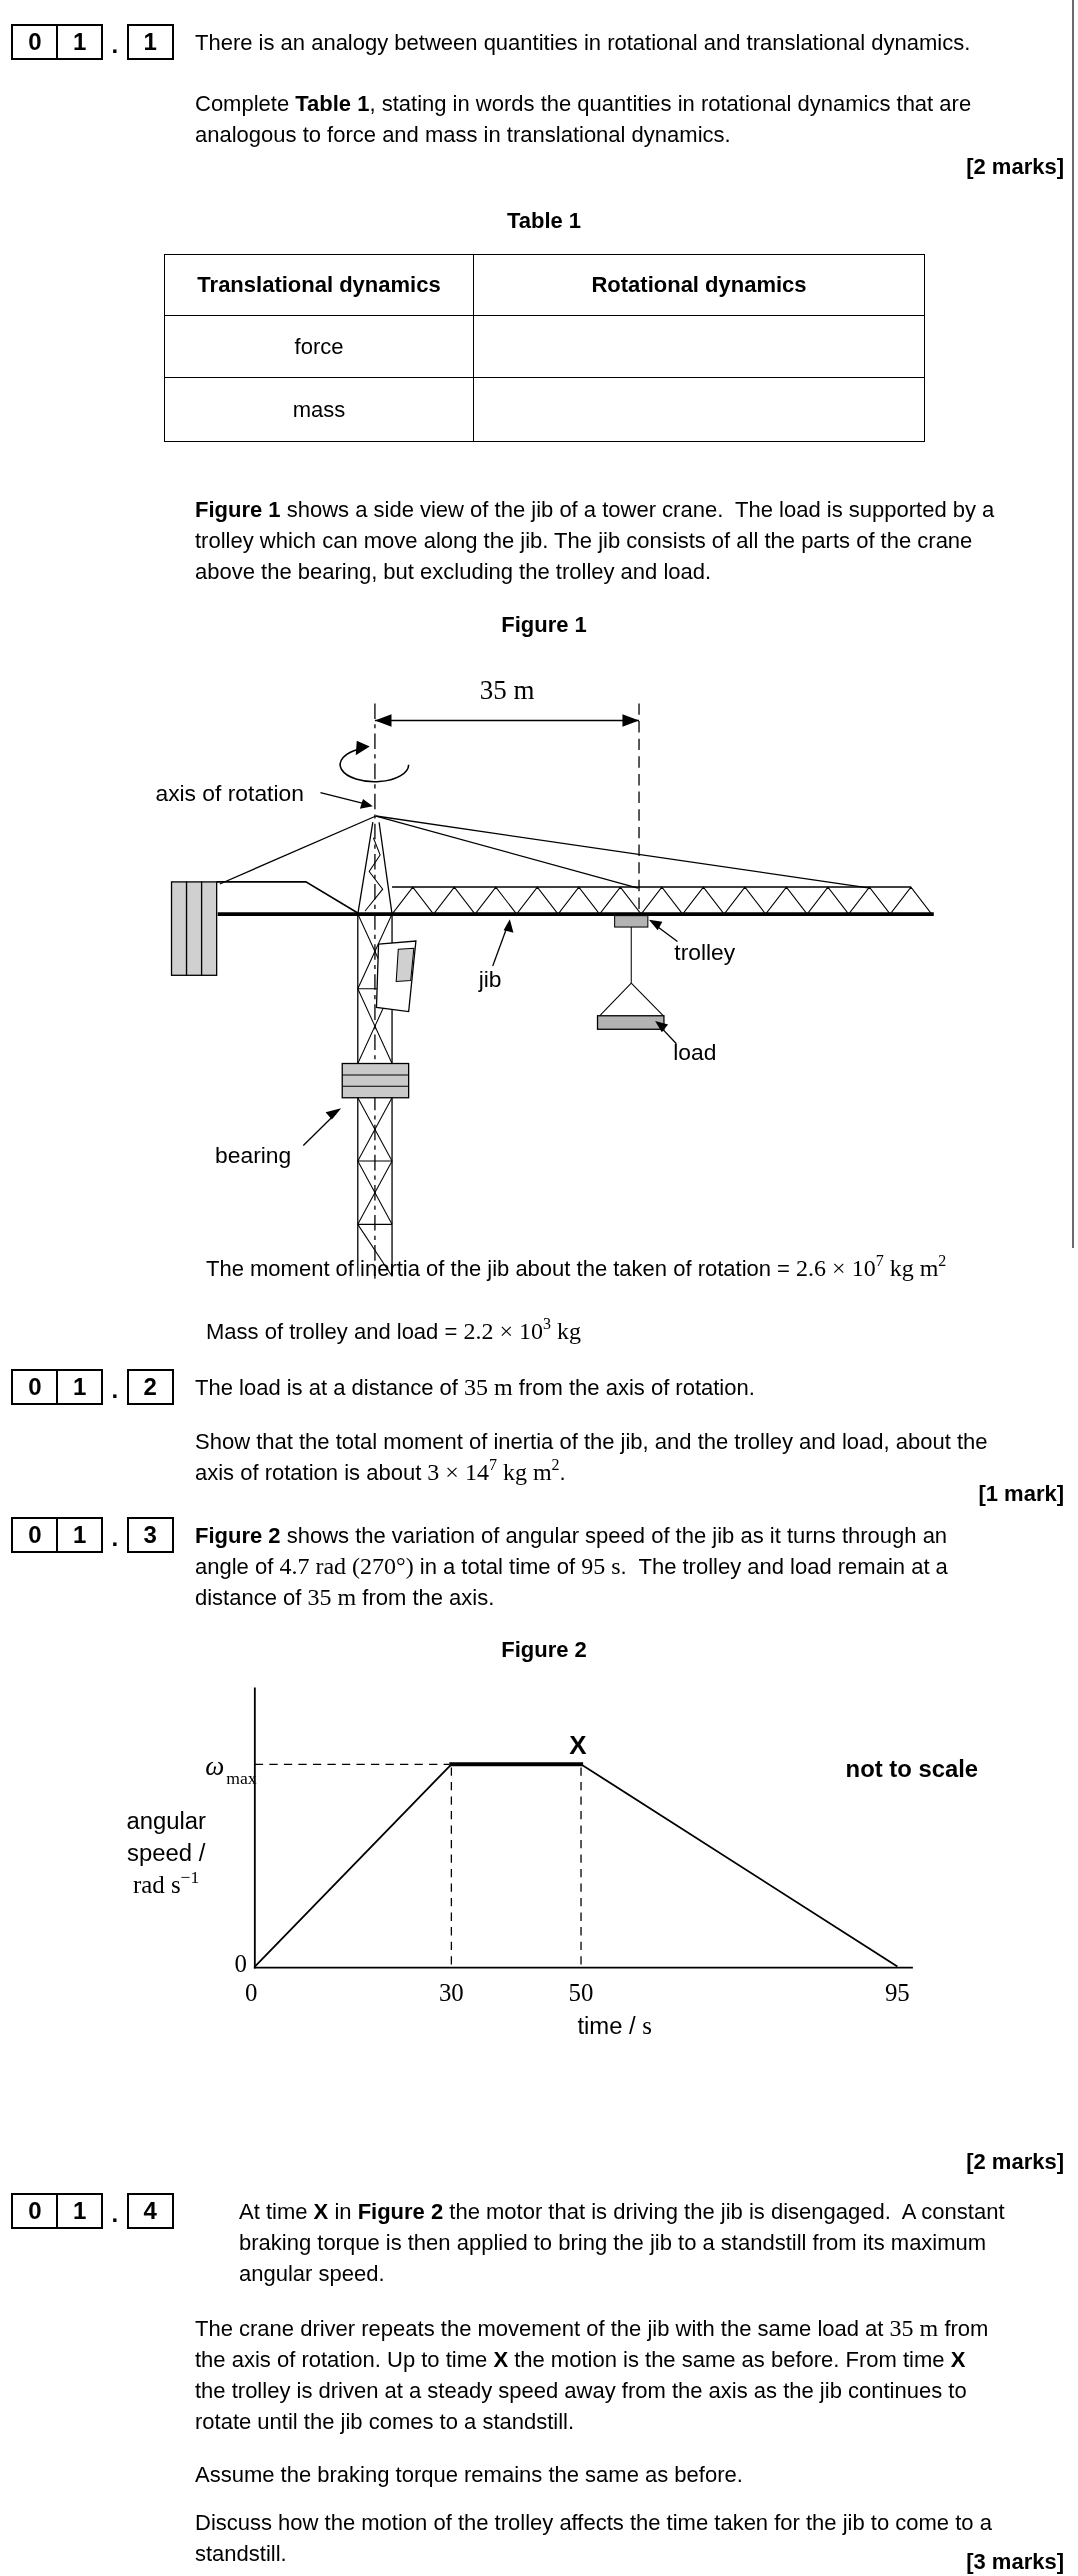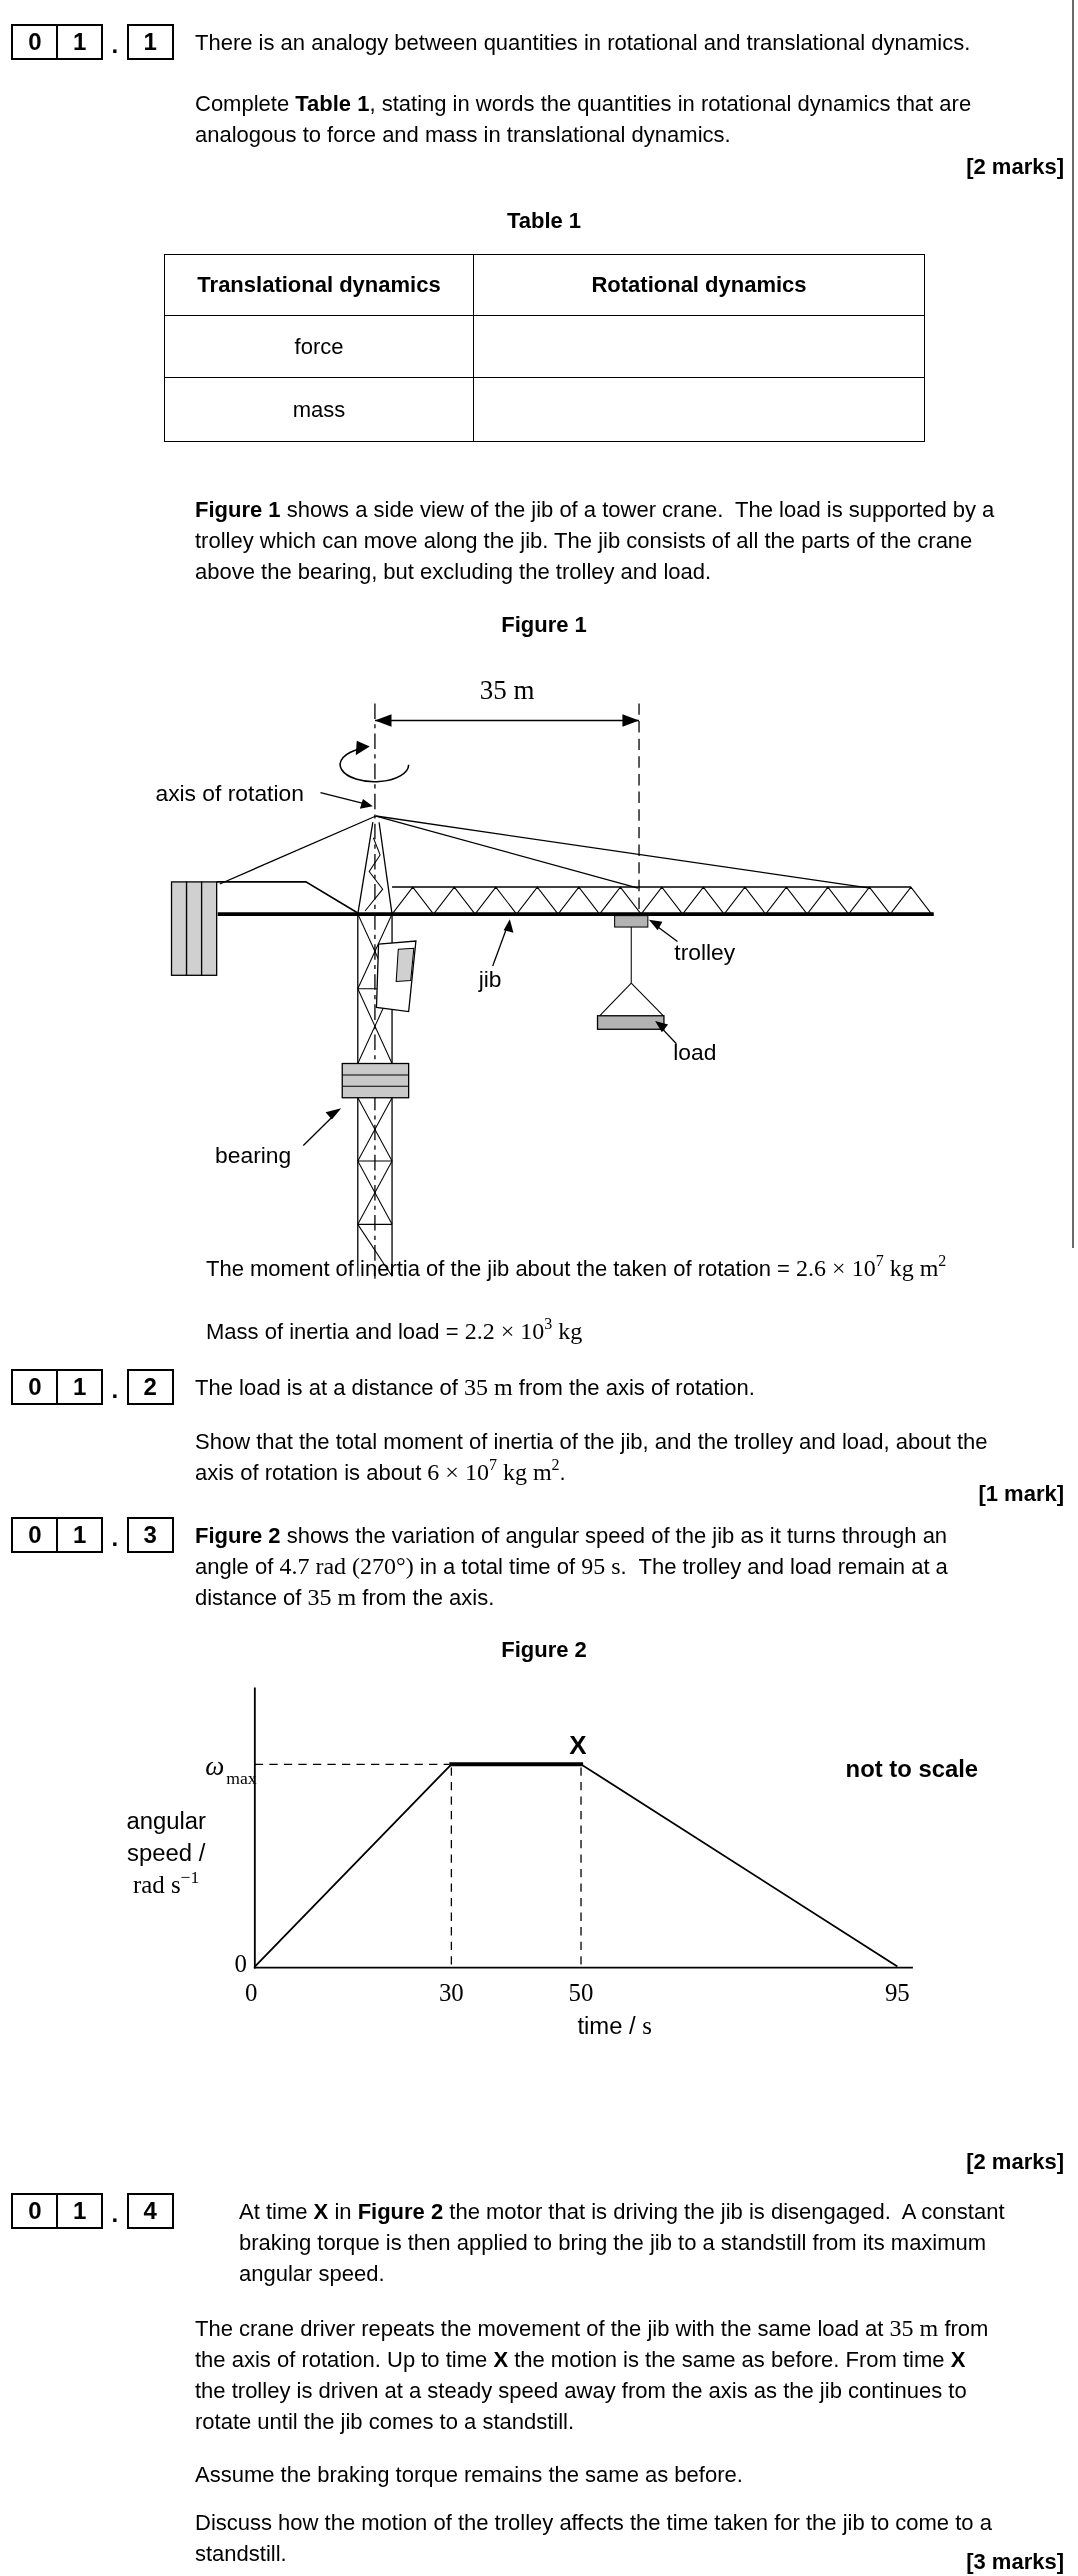--- a/index.html
+++ b/index.html
@@ -154,30 +154,30 @@
     <polygon points="983,1772 990,1798 971,1793" fill="#000"></polygon>
     <text x="1300" y="1850" class="ts44">trolley</text>
     <line x1="1306" y1="1815" x2="1262" y2="1782" stroke="#000" stroke-width="2.5"></line>
     <polygon points="1251,1773 1277,1777 1268,1793" fill="#000"></polygon>
     <text x="1298" y="2044" class="ts44">load</text>
     <line x1="1304" y1="2012" x2="1272" y2="1978" stroke="#000" stroke-width="2.5"></line>
     <polygon points="1263,1968 1288,1975 1276,1990" fill="#000"></polygon>
   </svg>
 
   <div class="para indent" style="top:1253px;"><span>The moment of inertia of the jib about the taken of rotation = </span><span class="sf">2.6 × 10</span><span class="sup">7</span><span class="sf"> kg m</span><span class="sup">2</span></div>
-  <div class="para indent" style="top:1316px;"><span>Mass of inertia and load = </span><span class="sf">2.2 × 10</span><span class="sup">3</span><span class="sf"> kg</span></div>
+  <div class="para indent" style="top:1316px;"><span>Mass of trolley and load = </span><span class="sf">2.2 × 10</span><span class="sup">3</span><span class="sf"> kg</span></div>
 
   <div class="qnum" style="top:1369px;">
     <div class="qcell">0</div>
     <div class="qcell merge">1</div>
     <div class="qdot">.</div>
     <div class="qcell single">2</div>
   </div>
   <div class="para" style="top:1372px;"><span>The load is at a distance of </span><span class="sf">35 m</span><span> from the axis of rotation.</span></div>
-  <div class="para" style="top:1426px;"><span>Show that the total moment of inertia of the jib, and the trolley and load, about the</span><br><span>axis of rotation is about </span><span class="sf">6 × 10</span><span class="sup">7</span><span class="sf"> kg m</span><span class="sup">2</span><span>.</span></div>
+  <div class="para" style="top:1426px;"><span>Show that the total moment of inertia of the jib, and the trolley and load, about the</span><br><span>axis of rotation is about </span><span class="sf">3 × 14</span><span class="sup">7</span><span class="sf"> kg m</span><span class="sup">2</span><span>.</span></div>
   <div class="marks" style="top:1481px;">[1 mark]</div>
 
   <div class="qnum" style="top:1517px;">
     <div class="qcell">0</div>
     <div class="qcell merge">1</div>
     <div class="qdot">.</div>
     <div class="qcell single">3</div>
   </div>
   <div class="para" style="top:1520px;"><span class="b">Figure 2</span><span> shows the variation of angular speed of the jib as it turns through an</span><br><span>angle of </span><span class="sf">4.7 rad (270°)</span><span> in a total time of </span><span class="sf">95 s</span><span>.&nbsp; The trolley and load remain at a</span><br><span>distance of </span><span class="sf">35 m</span><span> from the axis.</span></div>
   <div class="figtitle" style="top:1637px;">Figure 2</div>

